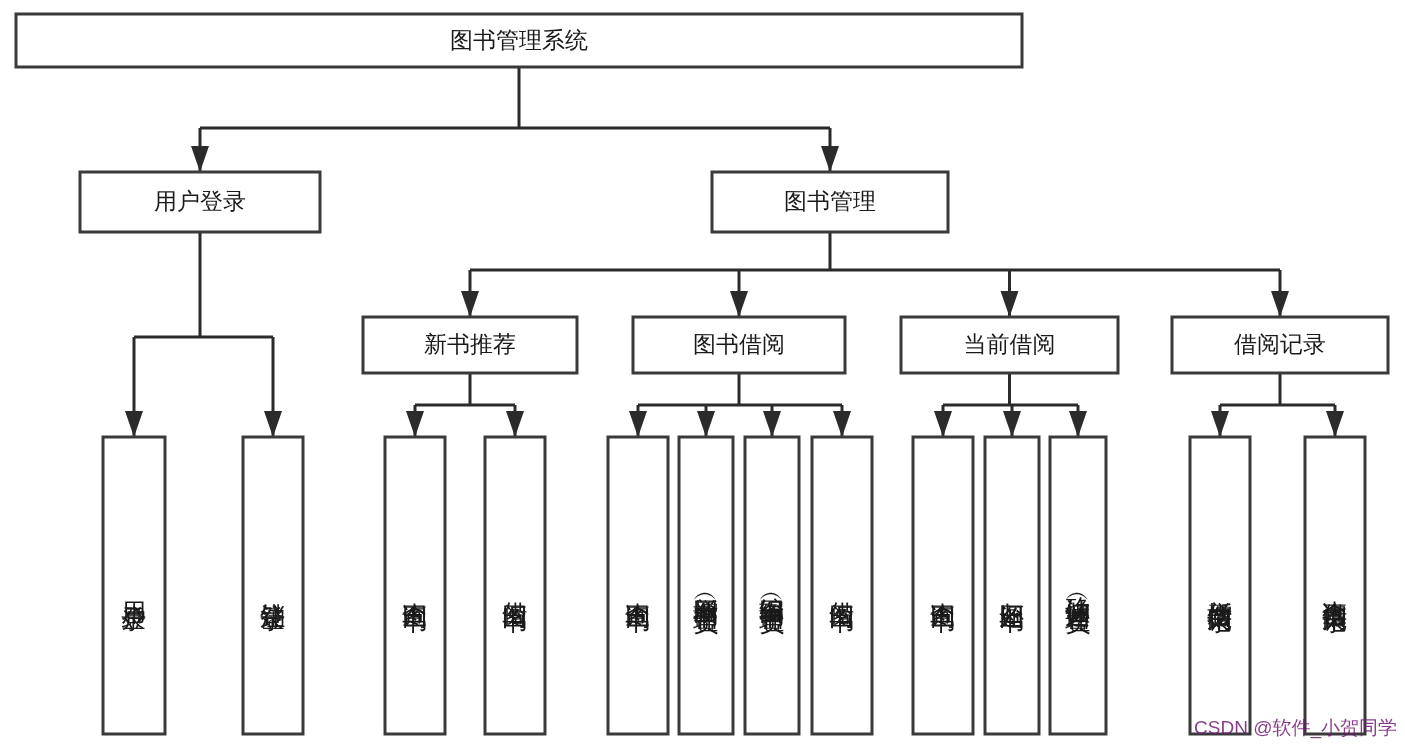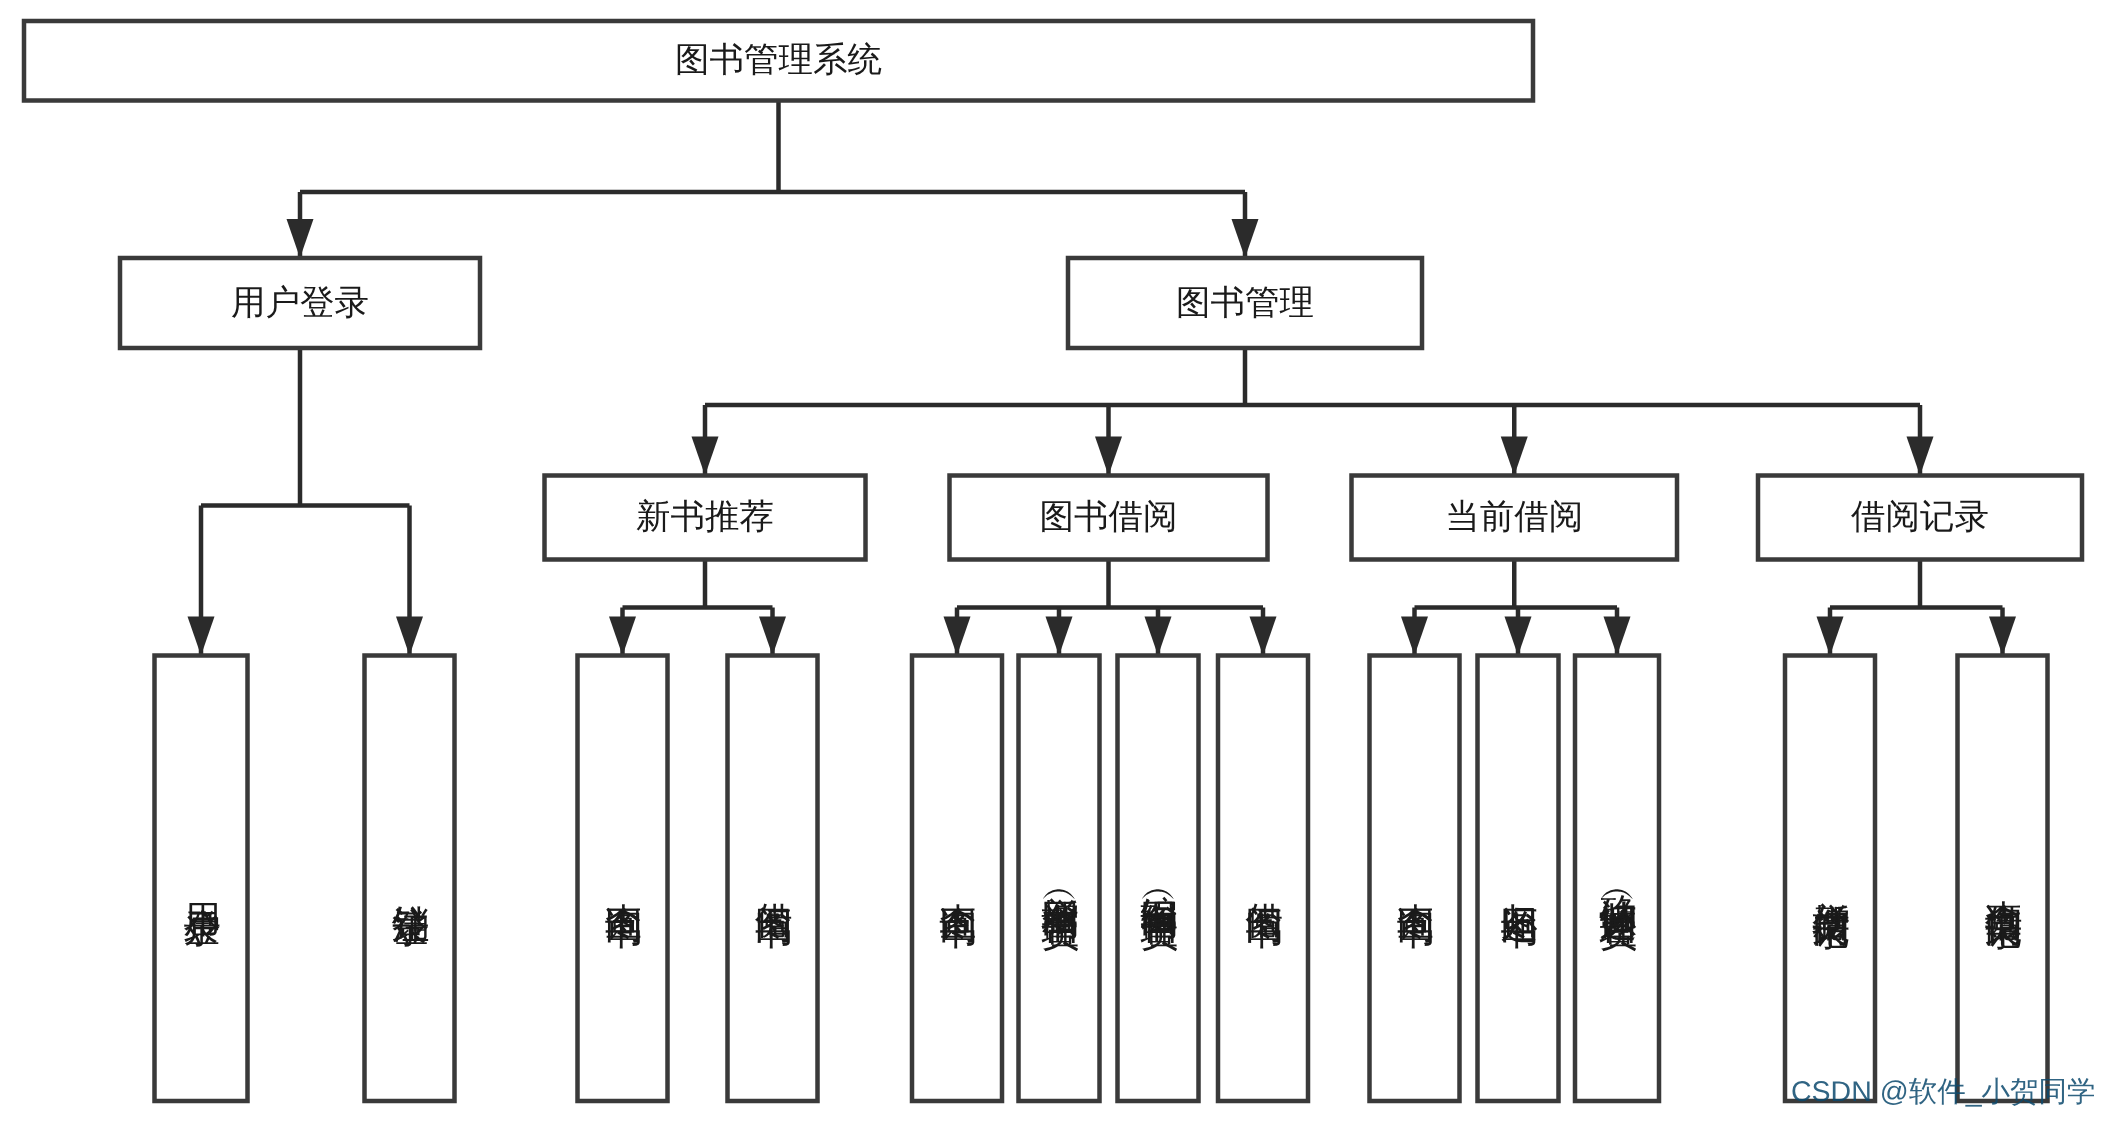--- a/index.html
+++ b/index.html
@@ -46,21 +46,21 @@
     white-space:nowrap;
     pointer-events:none;
     user-select:none;
   }
   #watermark{
     position:absolute;
     right:8px;
     bottom:6px;
     font-family:"Liberation Sans","DejaVu Sans",sans-serif;
     font-size:19px;
-    color:#0c4a6e;
+    color:#701a75;
     opacity:.85;
     white-space:nowrap;
     user-select:none;
   }
 </style>
 </head>
 <body>
 
 <div id="diagram-root">
 

